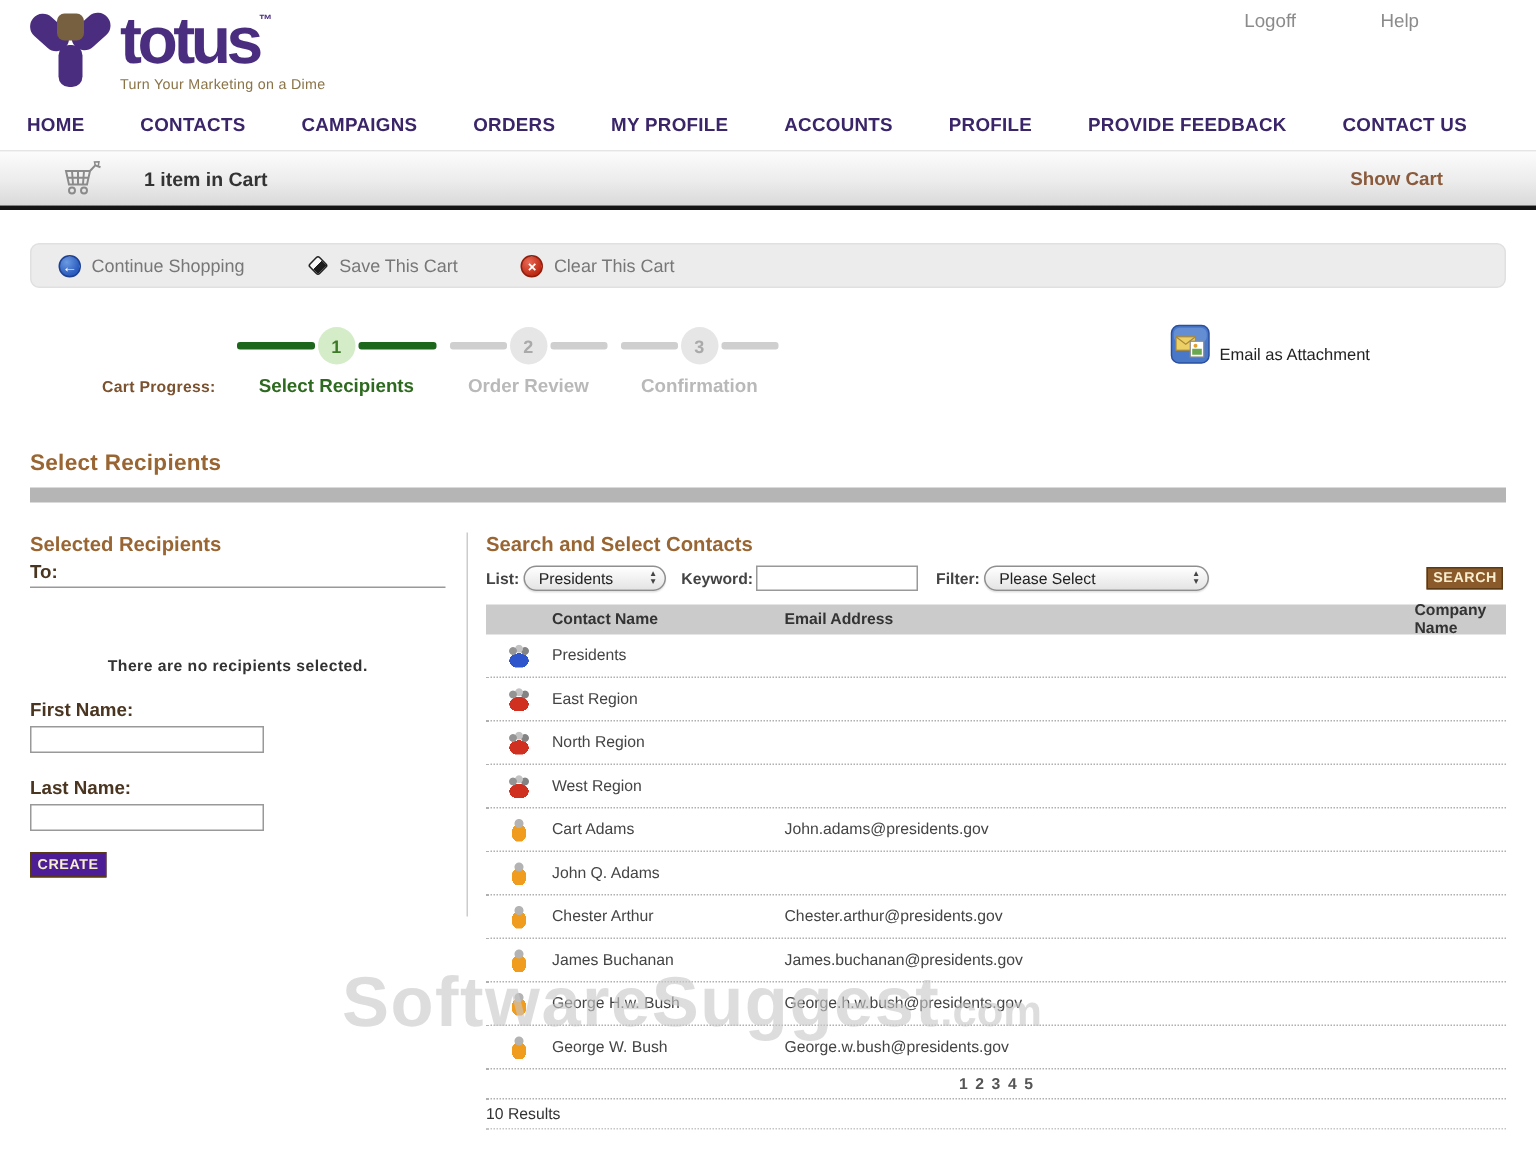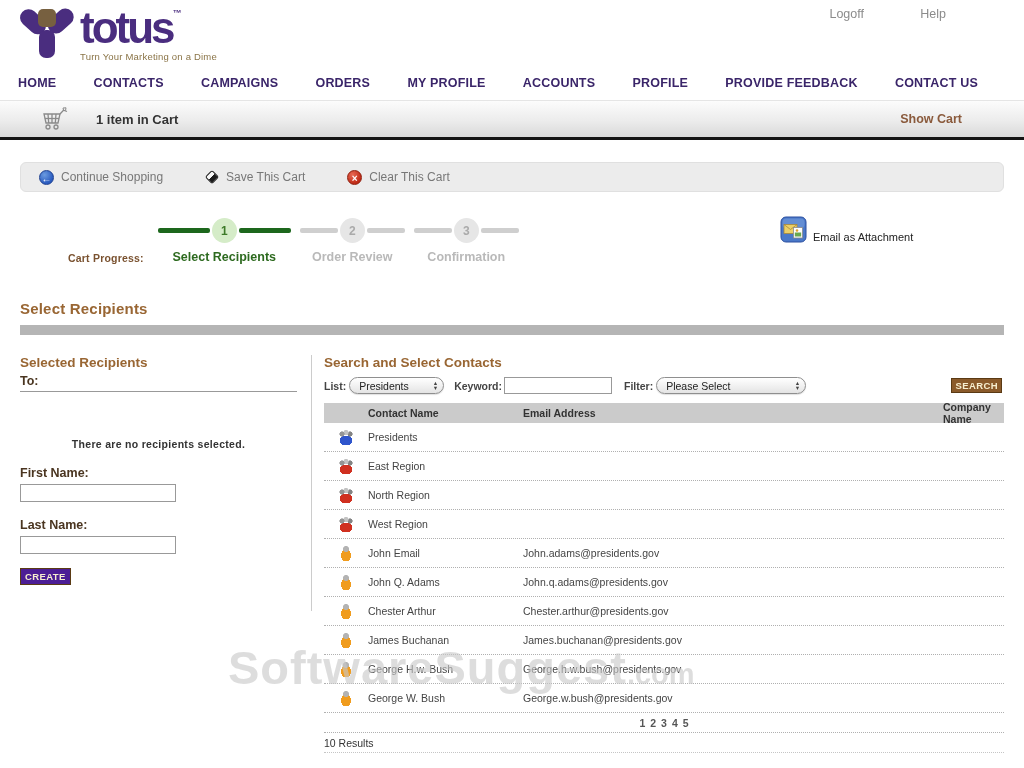--- a/index.html
+++ b/index.html
@@ -309,31 +309,30 @@
               </span>
               <span class="c-name">West Region</span>
               <span class="c-email"></span>
               <span class="c-company"></span>
             </div>
 
             <div class="trow">
               <span class="c-icon">
                 <span class="row-ico ico-group person"></span>
               </span>
-              <span class="c-name">John Email</span>
+              <span class="c-name">Cart Adams</span>
               <span class="c-email">John.adams@presidents.gov</span>
               <span class="c-company"></span>
             </div>
 
             <div class="trow">
               <span class="c-icon">
                 <span class="row-ico ico-group person"></span>
               </span>
               <span class="c-name">John Q. Adams</span>
-              <span class="c-email">John.q.adams@presidents.gov</span>
               <span class="c-company"></span>
             </div>
 
             <div class="trow">
               <span class="c-icon">
                 <span class="row-ico ico-group person"></span>
               </span>
               <span class="c-name">Chester Arthur</span>
               <span class="c-email">Chester.arthur@presidents.gov</span>
               <span class="c-company"></span>

